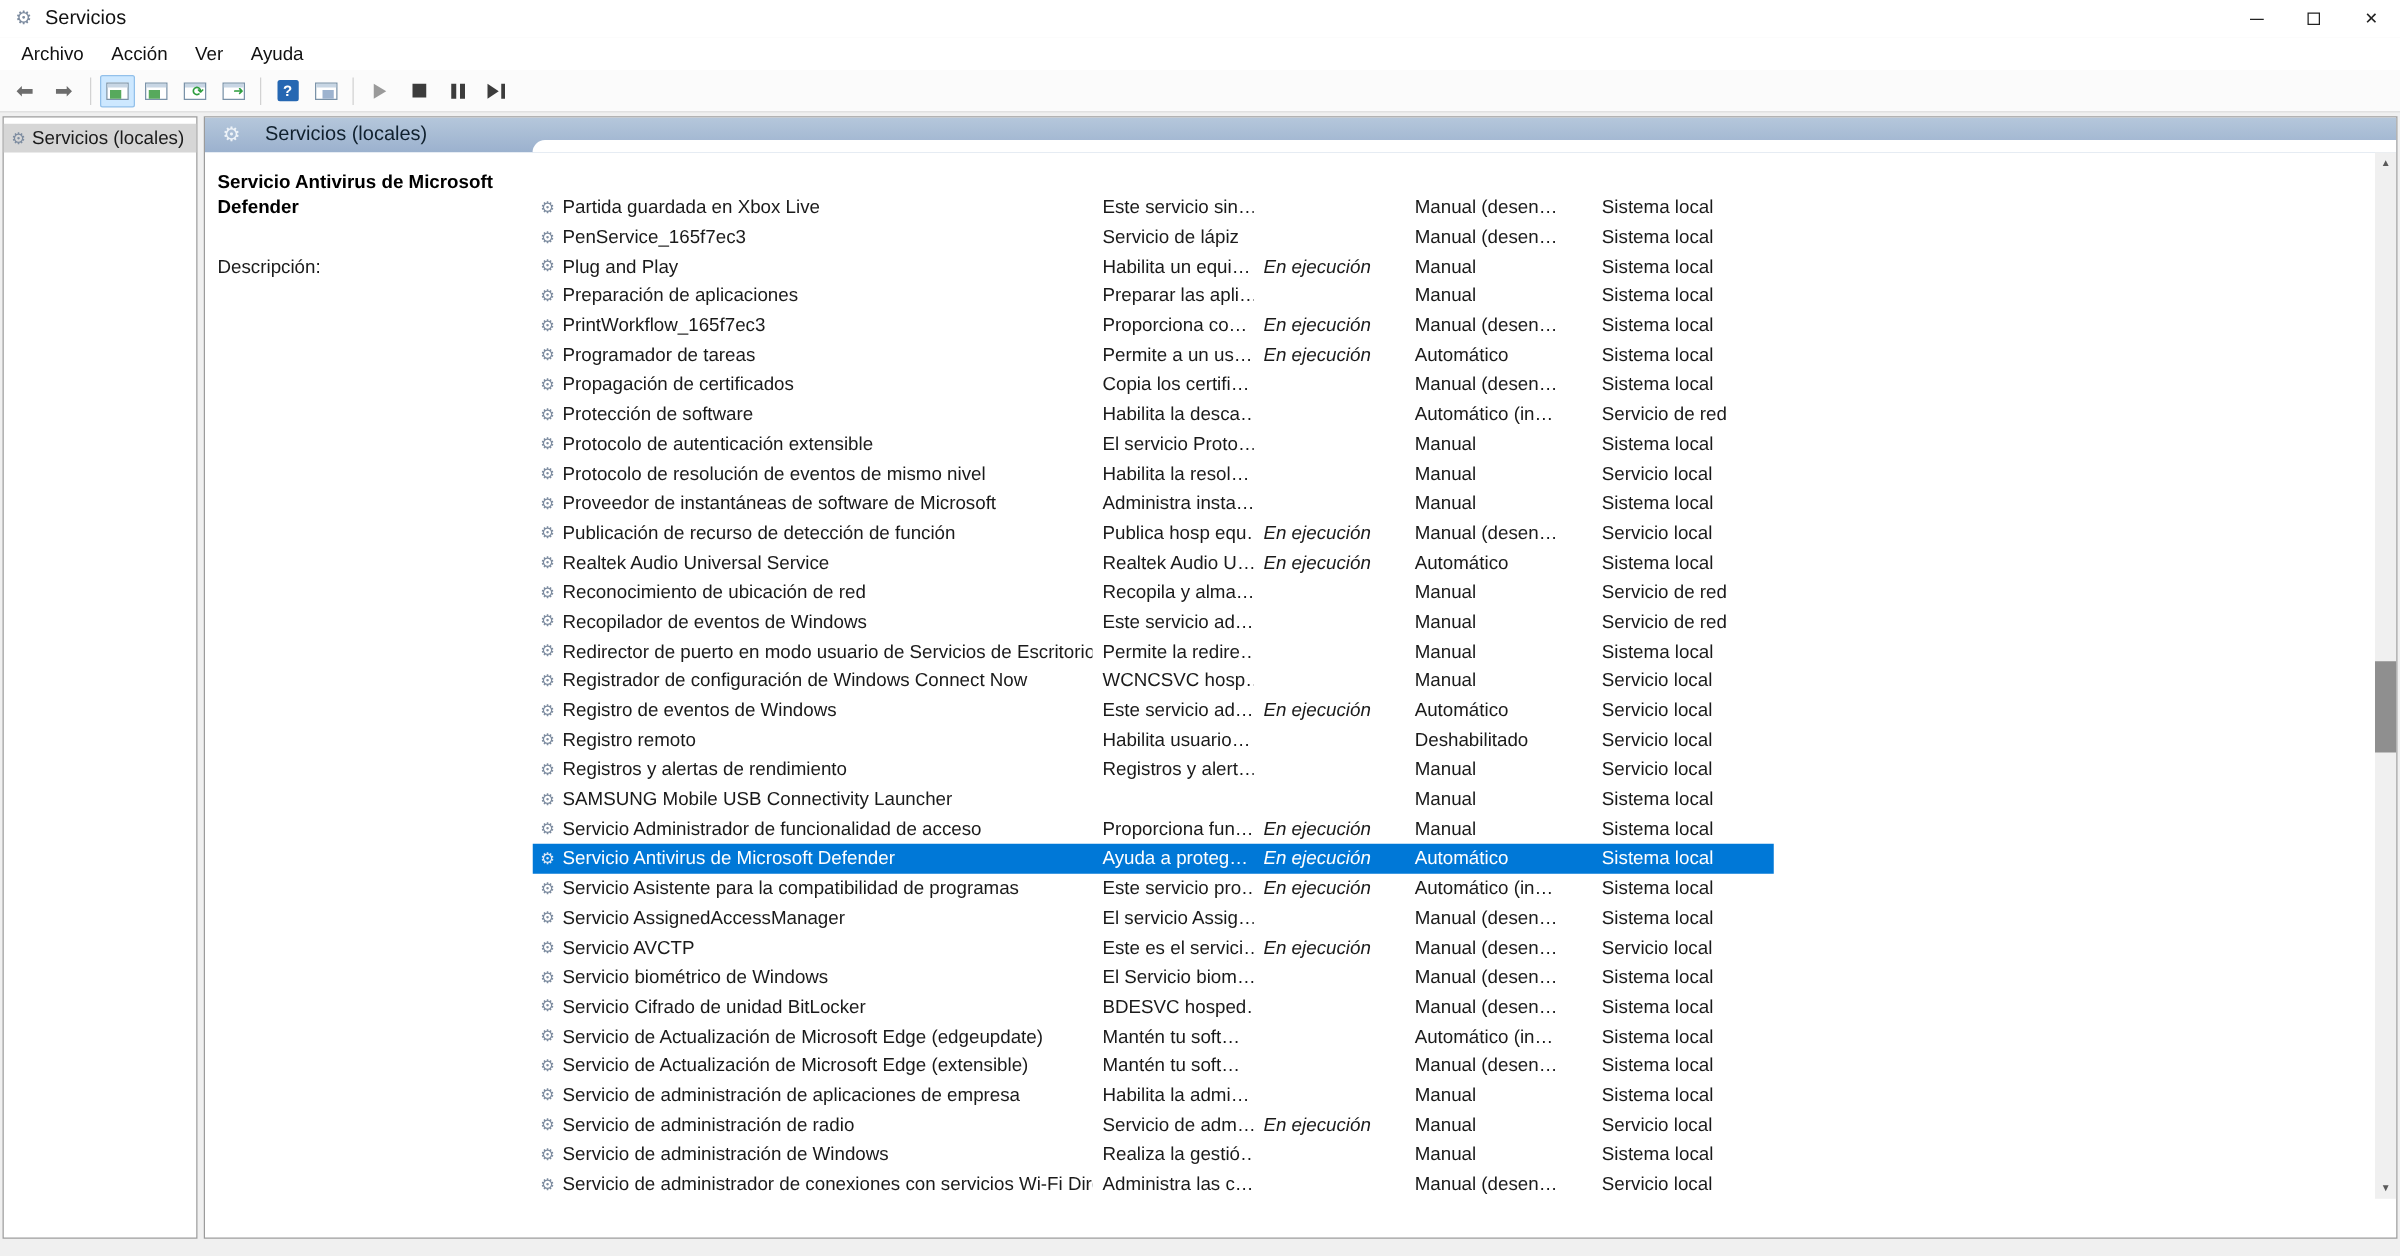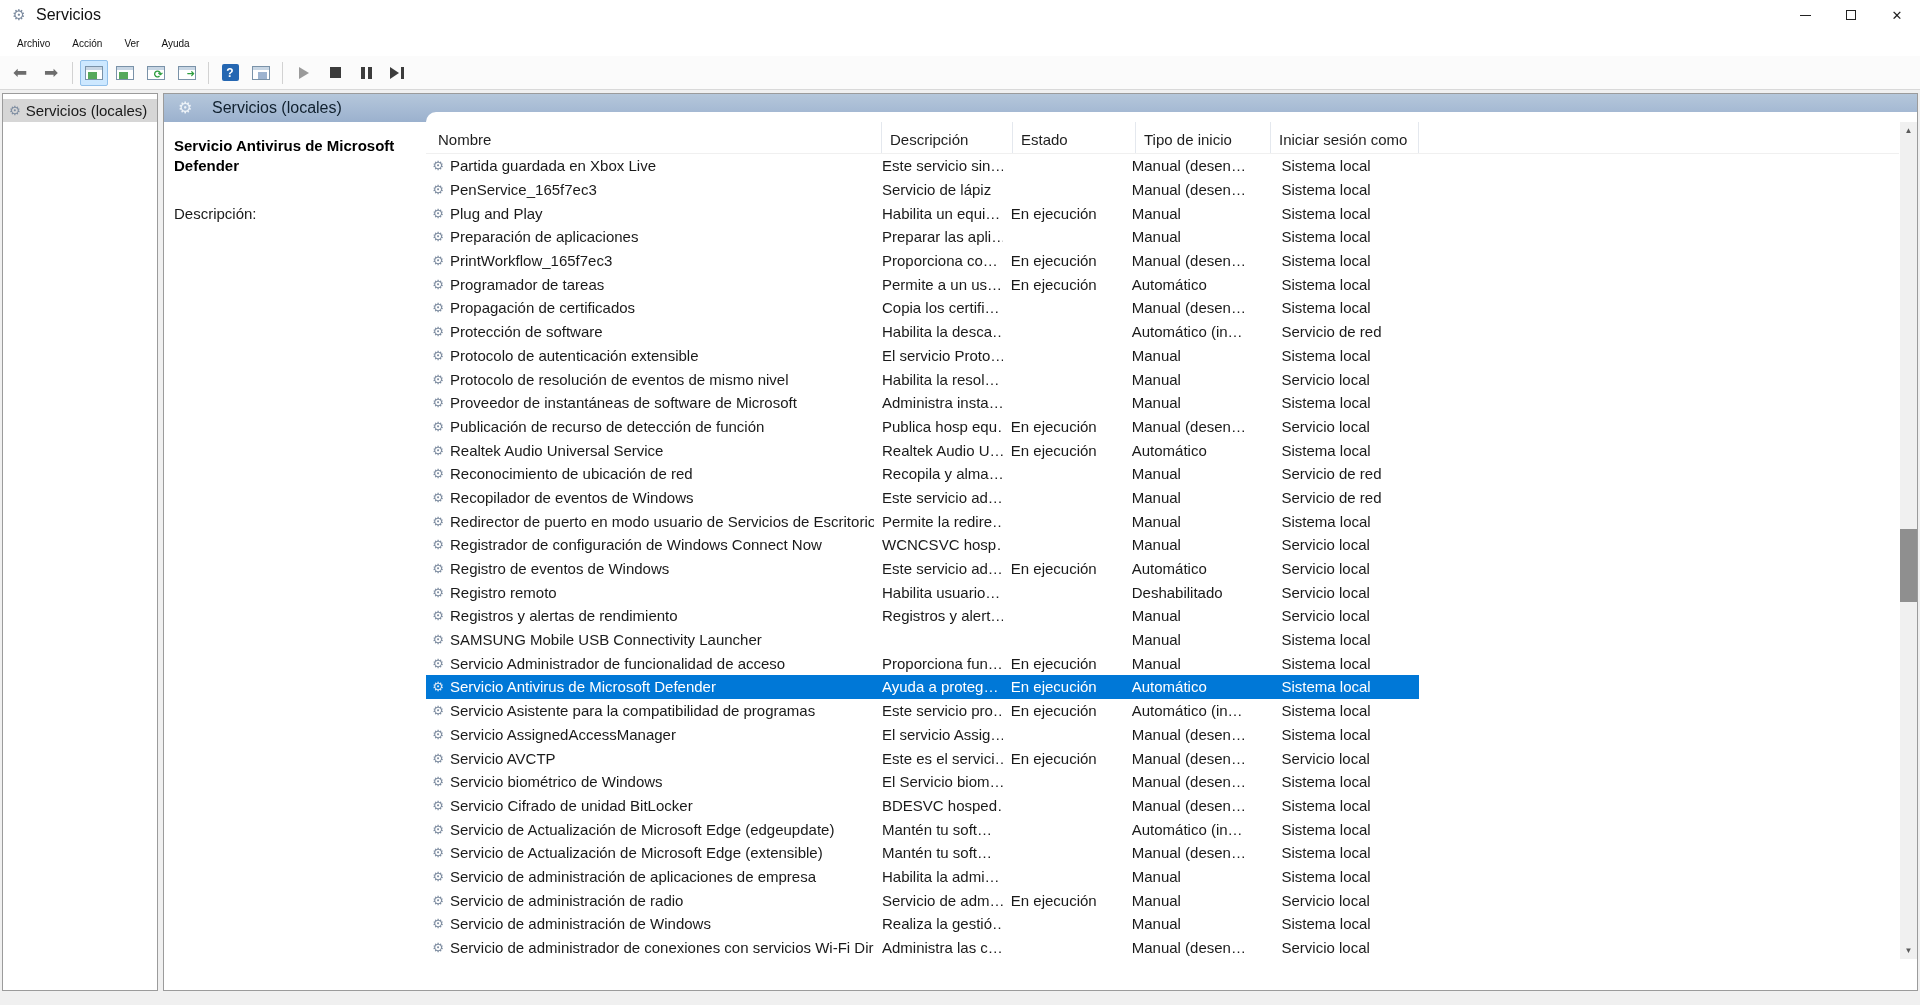--- a/index.html
+++ b/index.html
@@ -12,21 +12,21 @@
   .titlebar .app-icon { width:18px; height:18px; margin-left:10px; font-size:15px; color:#7d8ca0; line-height:18px; text-align:center; }
   .titlebar .title-text { margin-left:8px; font-size:16px; color:#111; }
   .win-controls { position:absolute; right:0; top:0; height:30px; display:flex; }
   .win-btn { width:46px; height:30px; display:flex; align-items:center; justify-content:center; color:#222; }
   .win-btn .bar { width:11px; height:1px; background:#222; }
   .win-btn .box { width:10px; height:10px; border:1px solid #222; }
   .win-btn.close { font-size:13px; }
 
   
   .menubar { position:absolute; left:0; top:30px; width:100%; height:26px; background:#ffffff; display:flex; align-items:center; padding-left:6px; }
-  .menu-item { font-size:10px; padding:2px 11px; color:#111; }
+  .menu-item { font-size:15px; padding:2px 11px; color:#111; }
 
   
   .toolbar { position:absolute; left:0; top:56px; width:100%; height:34px; background:#fbfbfb; border-bottom:1px solid #d9d9d9; display:flex; align-items:center; padding-left:6px; gap:3px; }
   .tsep { width:1px; height:22px; background:#d2d2d2; margin:0 4px; }
   .tbtn { width:28px; height:26px; display:flex; align-items:center; justify-content:center; border:1px solid transparent; border-radius:2px; position:relative; }
   .tbtn.pressed { background:#cde8ff; border-color:#92c0ea; }
   .nav-arrow { font-size:17px; color:#6d6d6d; }
   .mini-win { width:18px; height:14px; border:1px solid #7a92a8; background:#fff; position:relative; }
   .mini-win::before { content:""; position:absolute; left:0; top:0; right:0; height:3px; background:#c8d6e4; }
   .mini-win .grid { position:absolute; left:2px; top:5px; width:9px; height:7px; background:#57a95c; }
@@ -70,21 +70,21 @@
   .c-tipo { width:135px; }
   .c-logon { width:148px; }
   .sort-caret { position:absolute; left:320px; top:-3px; font-size:12px; color:#9aa0a6; }
 
   .rows { position:absolute; left:0; top:32px; right:0; height:803px; overflow:hidden; }
   .rw { display:flex; height:23.7px; align-items:center; width:993px; }
   .rw .cell { font-size:15px; white-space:nowrap; overflow:hidden; padding-left:8px; color:#1a1a1a; }
   .rw .cell.name { width:456px; padding-left:4px; display:flex; align-items:center; gap:4px; }
   .rw .gear { font-size:13px; color:#7d8ca0; flex:0 0 16px; text-align:center; }
   .rw .cell.desc { width:131px; }
-  .rw .cell.estado { width:123px; }
+  .rw .cell.estado { width:123px;font-style:italic; }
   .rw .cell.tipo { width:135px; }
   .rw .cell.logon { width:148px;margin-left:17px; }
   .rw.selected { background:#0078d7; }
   .rw.selected .cell { color:#ffffff; }
   .rw.selected .gear { color:#dfe9f5; }
 
   
   .vscroll { position:absolute; right:0; top:28px; width:17px; height:837px; background:#f0f0f0; }
   .vscroll .arr { position:absolute; left:0; width:17px; height:17px; display:flex; align-items:center; justify-content:center; font-size:8px; color:#5a5a5a; }
   .vscroll .arr.up { top:0; }
@@ -199,30 +199,20 @@
       <span class="hdr-title">Servicios (locales)</span>
     </div>
     <div class="band-curve"></div>
 
     <div class="descpanel">
       <div class="dtitle">Servicio Antivirus de Microsoft Defender</div>
       <div class="dlabel">Descripción:</div>
     </div>
 
     <div class="list">
-      <div class="cols">
-        <div class="col c-name">
-          <span class="sort-caret">ˆ</span>
-          <span>Nombre</span>
-        </div>
-        <div class="col c-desc">Descripción</div>
-        <div class="col c-estado">Estado</div>
-        <div class="col c-tipo">Tipo de inicio</div>
-        <div class="col c-logon">Iniciar sesión como</div>
-      </div>
       <div class="rows">
           <div class="rw">
             <div class="cell name">
               <span class="gear">⚙</span>
               <span>Partida guardada en Xbox Live</span>
             </div>
             <div class="cell desc">Este servicio sin…</div>
             <div class="cell estado"></div>
             <div class="cell tipo">Manual (desen…</div>
             <div class="cell logon">Sistema local</div>

